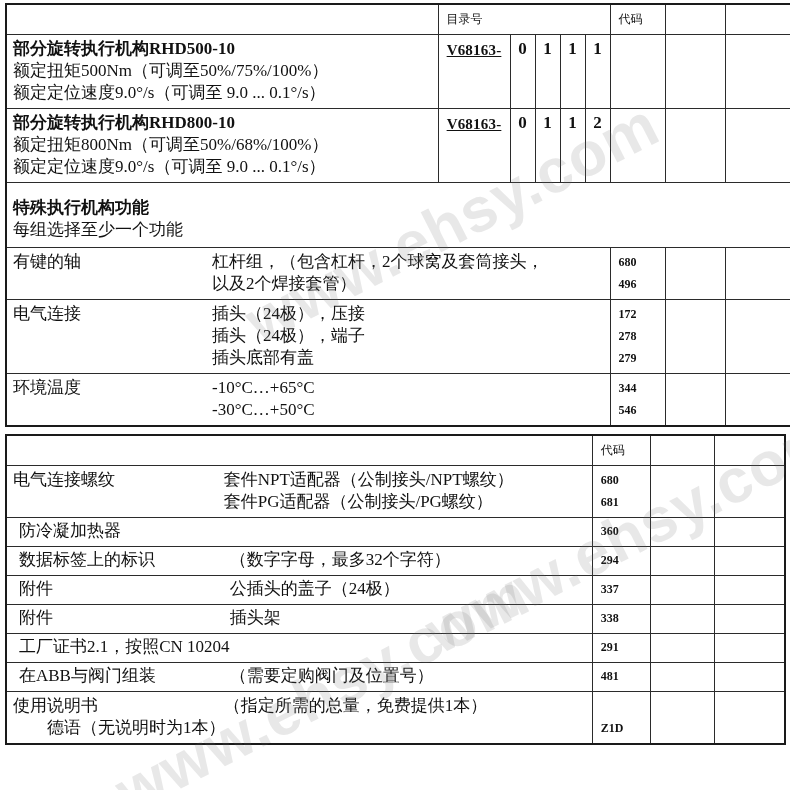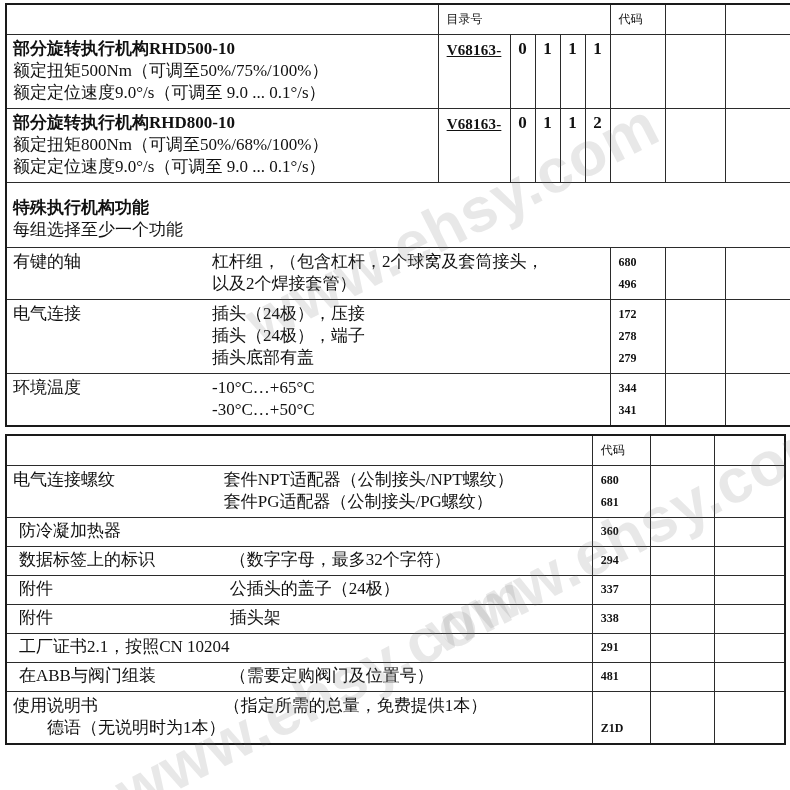--- a/index.html
+++ b/index.html
@@ -296,21 +296,21 @@
       </td>
       <td colspan="6" class="nobl">
         <div class="cell">
           <span class="ln">-10°C…+65°C</span>
           <span class="ln">-30°C…+50°C</span>
         </div>
       </td>
       <td>
         <div class="codecell">
           <span class="ln">344</span>
-          <span class="ln">341</span>
+          <span class="ln">546</span>
         </div>
       </td>
       <td>
             <div class="codecell">&nbsp;</div>
           </td>
       <td>
             <div class="codecell">&nbsp;</div>
           </td>
     </tr>
   </tbody>

